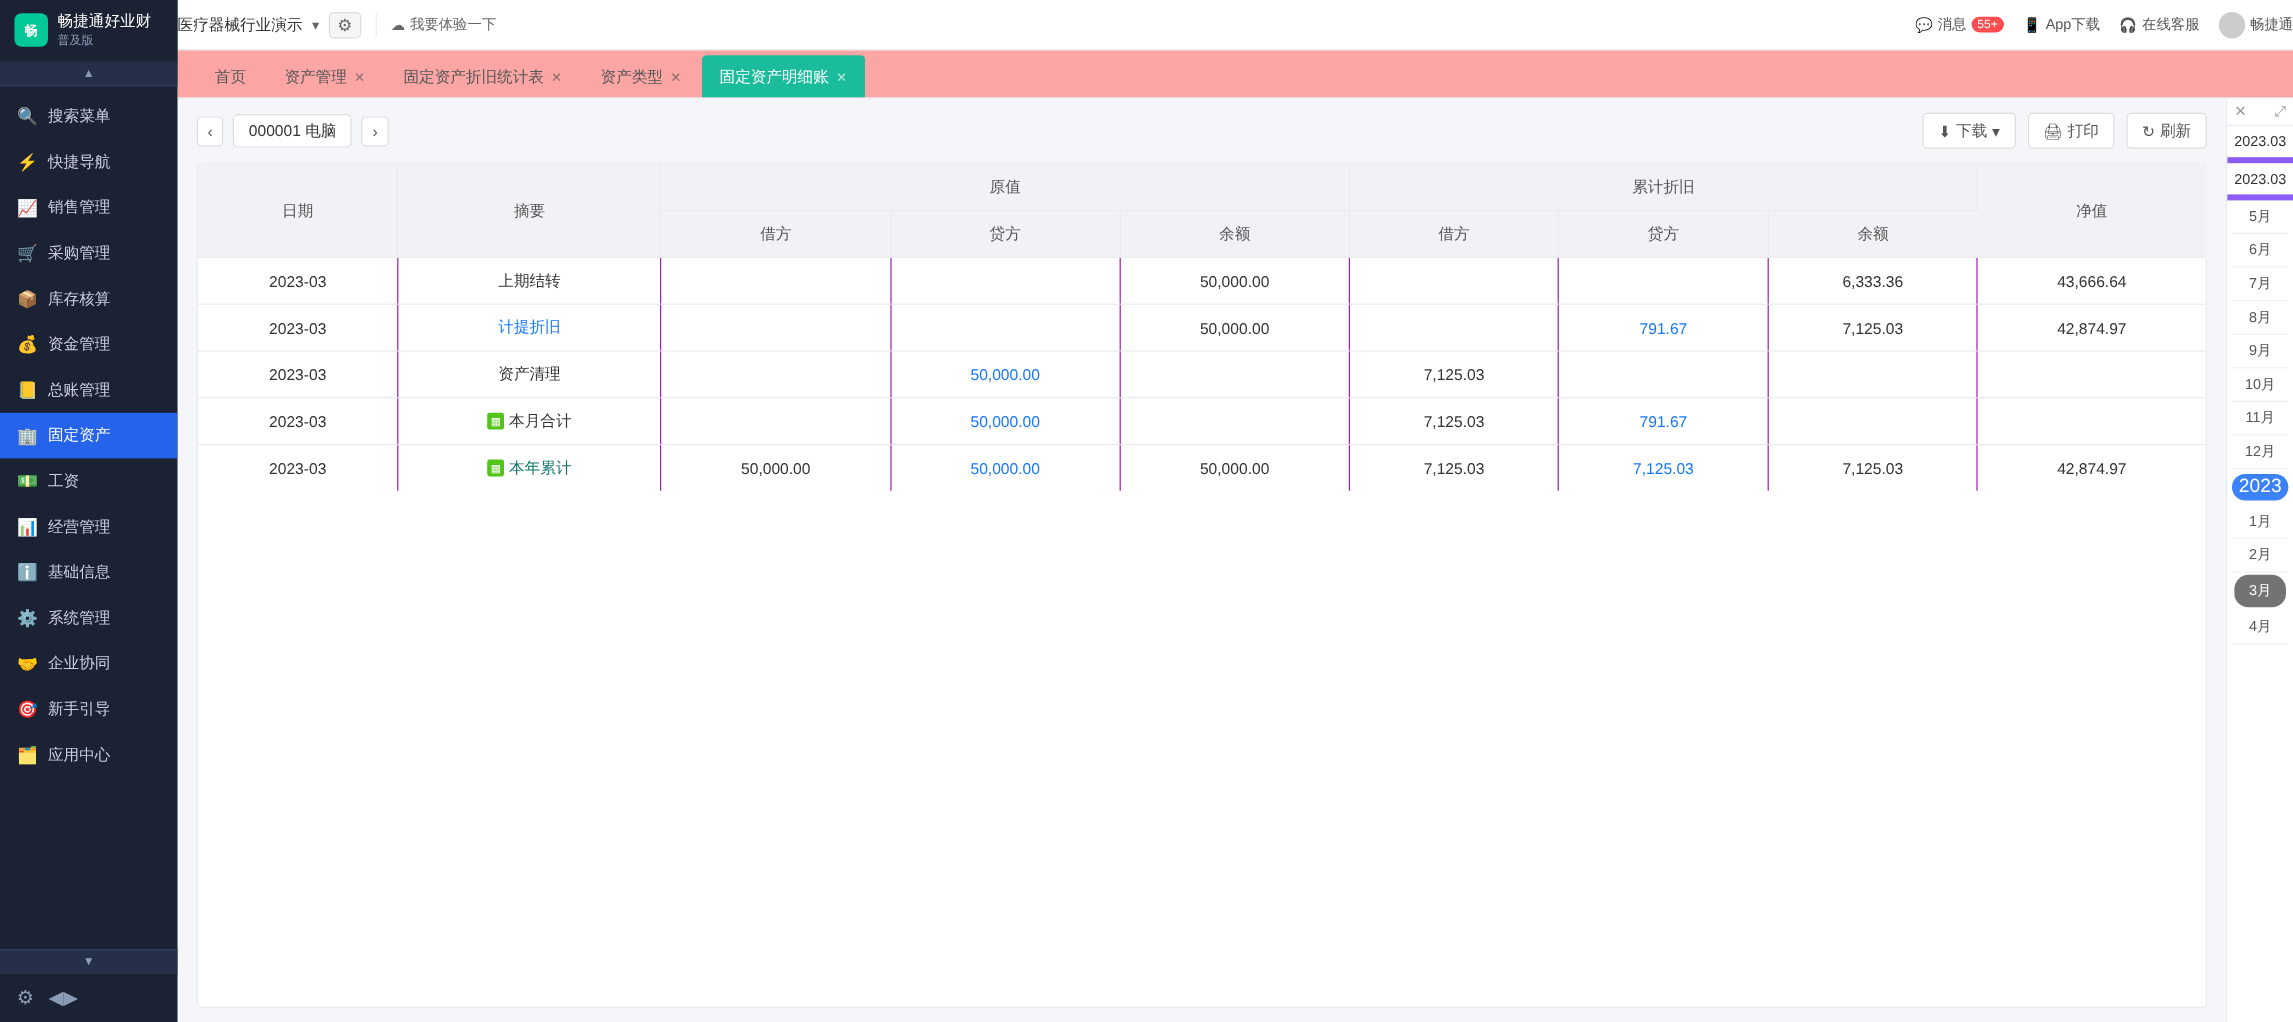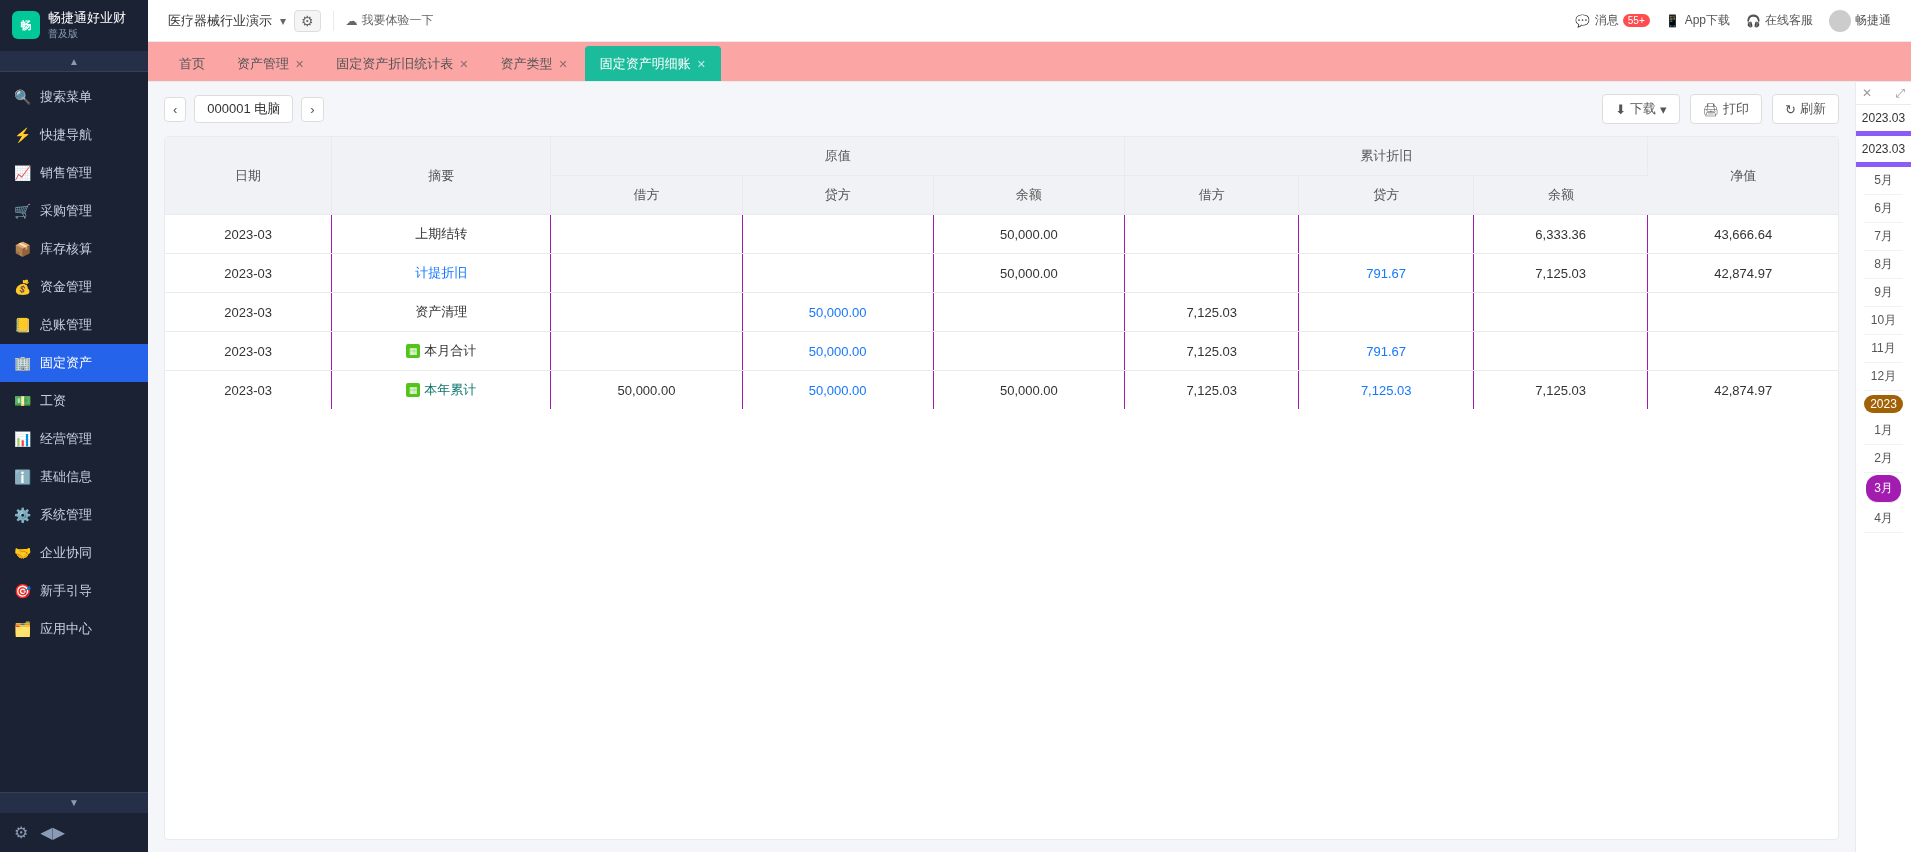--- a/index.html
+++ b/index.html
@@ -53,21 +53,21 @@
     }
     .scroll-arrow-top { border-bottom: 1px solid #344060; }
     .scroll-arrow-bot { border-top: 1px solid #344060; }
 
     
     .main { flex: 1; display: flex; flex-direction: column; overflow: hidden; }
 
     
     .topbar {
       height: 42px; background: white; display: flex; align-items: center;
-      padding: 0 20px; border-bottom: 1px solid #e8eaed;
+      padding: 0 0; border-bottom: 1px solid #e8eaed;
       justify-content: space-between;
     }
     .topbar-left { display: flex; align-items: center; gap: 8px; }
     .topbar-company { font-size: 13px; color: #333; }
     .topbar-dropdown { color: #666; font-size: 12px; cursor: pointer; }
     .topbar-gear { color: #666; font-size: 14px; cursor: pointer; background: #f5f5f5; border: 1px solid #ddd; border-radius: 4px; padding: 2px 6px; }
     .topbar-experience { display: flex; align-items: center; gap: 4px; color: #666; font-size: 12px; cursor: pointer; }
     .topbar-right { display: flex; align-items: center; gap: 16px; }
     .topbar-btn { display: flex; align-items: center; gap: 4px; color: #555; font-size: 12px; cursor: pointer; }
     .badge { background: #ff4d4f; color: white; border-radius: 10px; padding: 1px 5px; font-size: 10px; }
@@ -129,24 +129,24 @@
     .rp-header {
       width: 100%; text-align: center; padding: 6px 2px;
       font-size: 12px; color: #333; border-bottom: 5px solid #8b5cf6;
       font-weight: 500;
     }
     .rp-item {
       width: 100%; text-align: center; padding: 5px 2px;
       font-size: 12px; color: #555; cursor: pointer;
       border-bottom: 1px solid #f0f2f5;
     }
-    .rp-item.active-month { background: #a21caf; color: white; border-radius: 12px; margin: 2px; width: calc(100% - 4px); }
+    .rp-item.active-month { background: #737373; color: white; border-radius: 12px; margin: 2px; width: calc(100% - 4px); }
     .rp-year-badge {
-      background: #a16207; color: white; border-radius: 12px;
-      padding: 2px 6px; font-size: 12px; margin: 4px auto;
+      background: #3b82f6; color: white; border-radius: 12px;
+      padding: 2px 6px; font-size: 16px; margin: 4px auto;
       display: block; width: fit-content;
     }
     .rp-top-controls { display: flex; justify-content: space-between; width: 100%; padding: 4px 6px; border-bottom: 1px solid #e8eaed; }
 
     
     .th-group { border-bottom: 1px solid #e8eaed; }
   </style>
 </head>
 <body>
 

